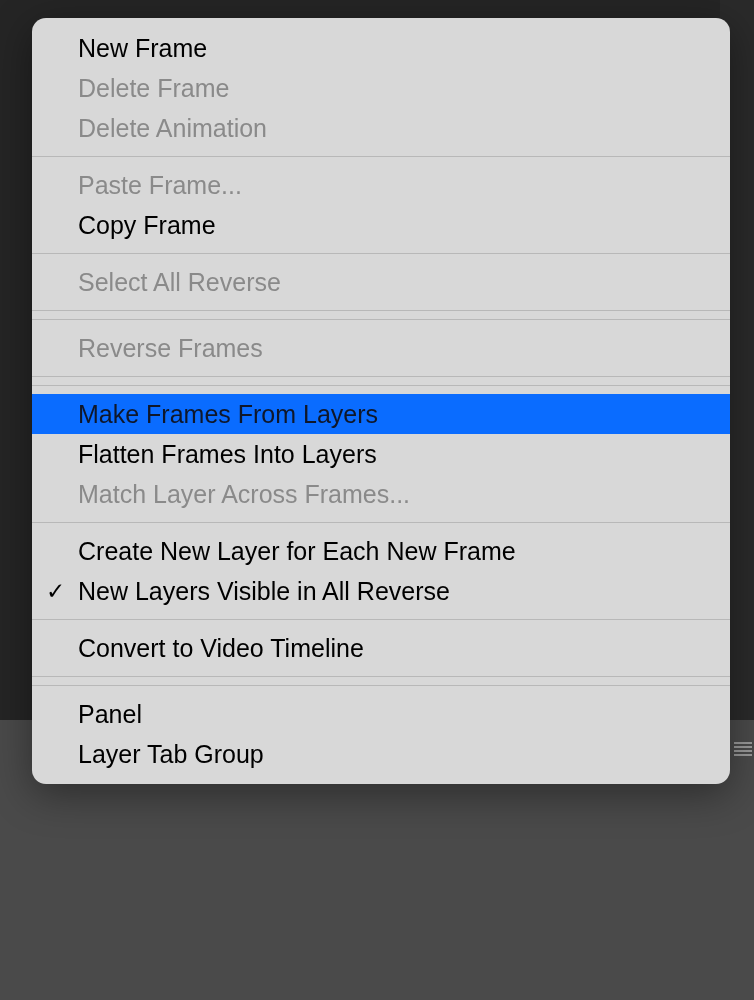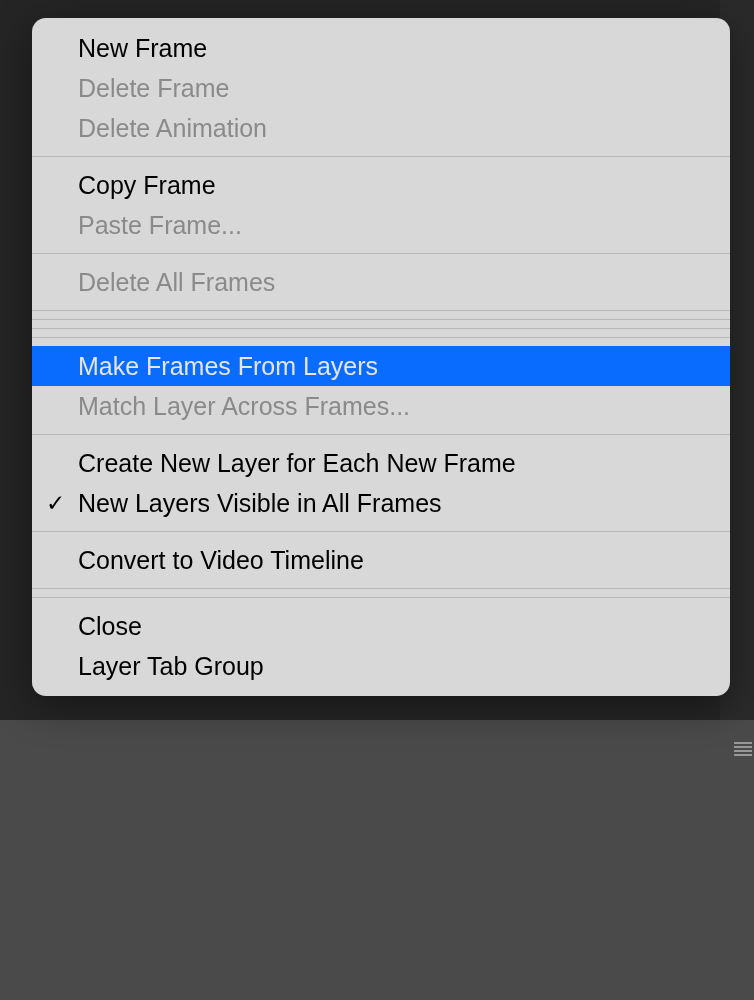--- a/index.html
+++ b/index.html
@@ -61,21 +61,21 @@
     cursor: default;
     display: flex;
     align-items: center;
     justify-content: space-between;
   }
   .menu-item.disabled {
     color: #8a8a8a;
   }
   .menu-item.highlighted {
     background: #0a6cff;
-    color: #e5e5e5;
+    color: #0f172a;
   }
   .menu-separator {
     height: 1px;
     background: #b8b8b8;
     margin: 8px 0;
   }
   .check {
     position: absolute;
     left: 14px;
     font-size: 23px;
@@ -103,53 +103,59 @@
     <div class="menu-item">
       <span>New Frame</span>
     </div>
     <div class="menu-item disabled">
       <span>Delete Frame</span>
     </div>
     <div class="menu-item disabled">
       <span>Delete Animation</span>
     </div>
     <div class="menu-separator"></div>
+    <div class="menu-item disabled">
+      <span>Paste Frame...</span>
+    </div>
     <div class="menu-item">
       <span>Copy Frame</span>
     </div>
-    <div class="menu-item disabled">
-      <span>Paste Frame...</span>
-    </div>
     <div class="menu-separator"></div>
     <div class="menu-item disabled">
-      <span>Delete All Frames</span>
+      <span>Select All Reverse</span>
     </div>
     <div class="menu-separator"></div>
     <div class="menu-separator"></div>
+    <div class="menu-item disabled">
+      <span>Reverse Frames</span>
+    </div>
     <div class="menu-separator"></div>
     <div class="menu-separator"></div>
     <div class="menu-item highlighted">
       <span>Make Frames From Layers</span>
+    </div>
+    <div class="menu-item">
+      <span>Flatten Frames Into Layers</span>
     </div>
     <div class="menu-item disabled">
       <span>Match Layer Across Frames...</span>
     </div>
     <div class="menu-separator"></div>
     <div class="menu-item">
       <span>Create New Layer for Each New Frame</span>
     </div>
     <div class="menu-item">
       <span class="check">✓</span>
-      <span>New Layers Visible in All Frames</span>
+      <span>New Layers Visible in All Reverse</span>
     </div>
     <div class="menu-separator"></div>
     <div class="menu-item">
       <span>Convert to Video Timeline</span>
     </div>
     <div class="menu-separator"></div>
     <div class="menu-separator"></div>
     <div class="menu-item">
-      <span>Close</span>
+      <span>Panel</span>
     </div>
     <div class="menu-item">
       <span>Layer Tab Group</span>
     </div>
   </div>
 
 </body></html>

